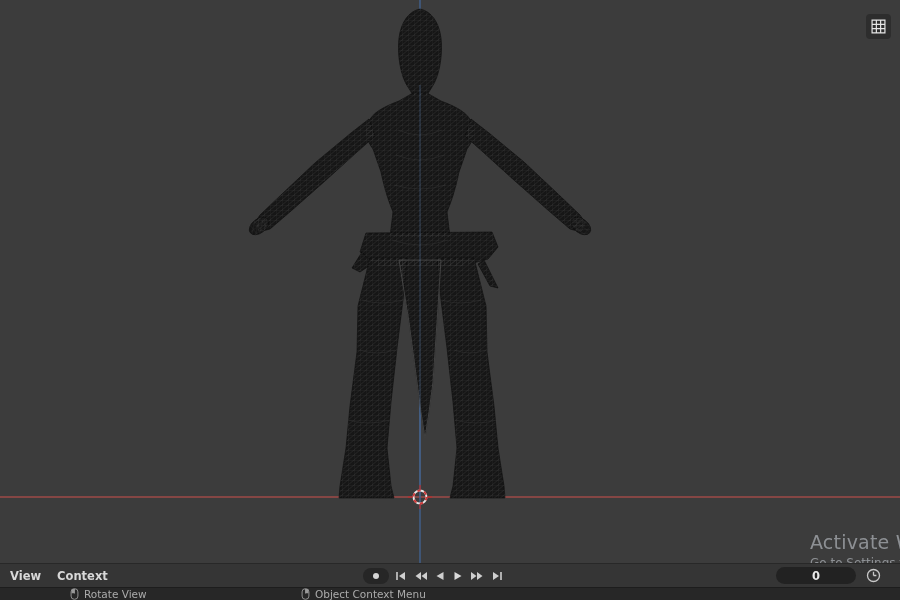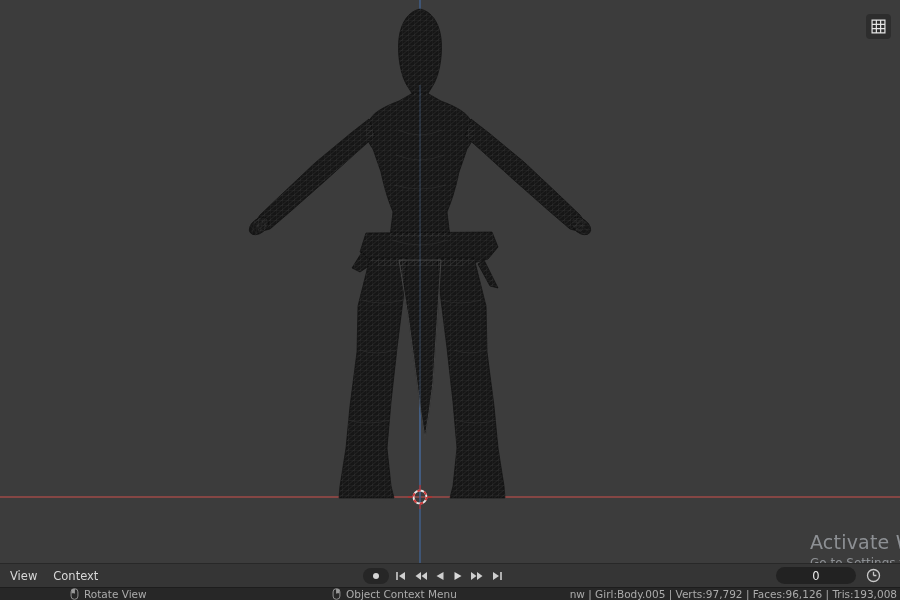--- a/index.html
+++ b/index.html
@@ -14,41 +14,41 @@
   .grid-btn {
     position:absolute; left:866px; top:14px; width:25px; height:25px;
     background:#2d2d2d; border-radius:4px; display:flex; align-items:center; justify-content:center;
   }
   .watermark { position:absolute; left:810px; top:531px; white-space:nowrap; color:rgba(208,214,220,0.55); }
   .watermark .l1 { font-size:19px; letter-spacing:0.2px; }
   .watermark .l2 { font-size:12px; margin-top:3px; }
   
   .timeline {
     position:absolute; left:0; top:563px; width:900px; height:24px;
-    background:#353535; border-top:1px solid #282828; box-sizing:border-box;
+    background:#353535; border-top:1px solid #282828; box-sizing:border-box;font-weight:bold;
   }
   .tl-menus { position:absolute; left:10px; top:0; height:23px; display:flex; gap:16px; align-items:center; color:#d8d8d8; font-size:11.5px; }
   .playback { position:absolute; left:363px; top:0; height:23px; display:flex; align-items:center; gap:4px; }
   .pbtn { background:transparent; border:none; padding:0 1px; margin:0; display:flex; align-items:center; justify-content:center; height:18px; }
   .pbtn.record { background:#262626; border-radius:8px; width:26px; height:16px; }
   .frame-field {
     position:absolute; left:776px; top:3px; width:80px; height:17px;
     background:#222222; border-radius:9px; color:#e9e9e9; font-size:11.5px;
     display:flex; align-items:center; justify-content:center;
   }
   .clock-wrap { position:absolute; left:866px; top:4px; display:flex; align-items:center; }
   
   .statusbar {
     position:absolute; left:0; top:587px; width:900px; height:13px;
     background:#272727; border-top:1px solid #1d1d1d; box-sizing:border-box;
     color:#ababab; font-size:10.5px;
   }
   .sb-group { position:absolute; top:0; height:12px; display:flex; align-items:flex-end; gap:5px; }
   .sb-left { left:70px; }
-  .sb-center { left:332px; }
+  .sb-center { left:301px; }
   .sb-right { position:absolute; right:3px; top:0; height:12px; display:flex; align-items:center; white-space:nowrap; }
 </style>
 </head>
 <body>
 
 <div class="screen">
 
   <div class="viewport">
     <svg class="scene-svg" width="900" height="563" viewBox="0 0 900 563">
       <defs>
@@ -200,18 +200,15 @@
       <span>Rotate View</span>
     </div>
     <div class="sb-group sb-center">
       <svg width="9" height="12" viewBox="0 0 9 13">
         <rect x="0.8" y="0.8" width="7.4" height="11.4" rx="3.4" fill="none" stroke="#9a9a9a" stroke-width="1"></rect>
         <path d="M4.5,1 V6" stroke="#9a9a9a" stroke-width="1"></path>
         <path d="M7.7,1.8 C7,1.1 6,1 5,1 L5,5.7 L7.7,5.7 Z" fill="#9a9a9a"></path>
       </svg>
       <span>Object Context Menu</span>
     </div>
-    <div class="sb-right">
-      <span>nw | Girl:Body.005 | Verts:97,792 | Faces:96,126 | Tris:193,008</span>
-    </div>
   </div>
 
 </div>
 
 </body></html>

